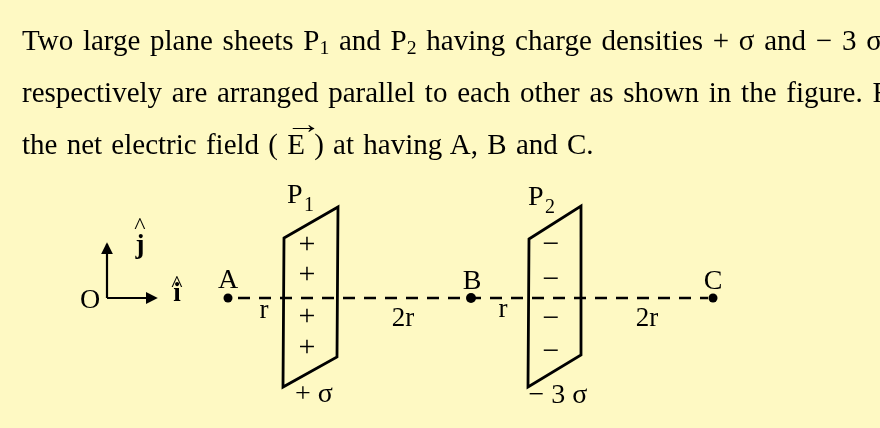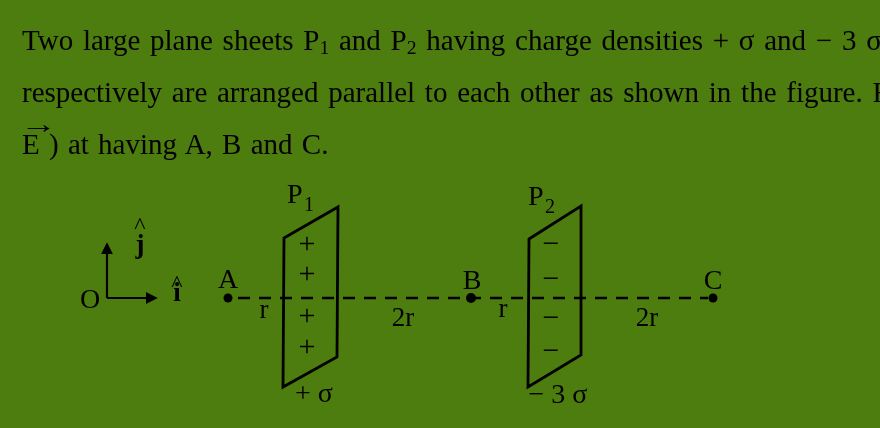--- a/index.html
+++ b/index.html
@@ -4,21 +4,21 @@
 <style>
   html, body {
     margin: 0;
     padding: 0;
     background: #ffffff;
   }
   .page {
     position: relative;
     width: 880px;
     height: 428px;
-    background: #4d7c0f;
+    background: #fef9c3;
     color: #000000;
     font-family: "Liberation Serif", serif;
     overflow: hidden;
   }
   .qline {
     position: absolute;
     left: 22px;
     font-size: 29px;
     line-height: 1;
     white-space: nowrap;
@@ -61,21 +61,21 @@
 </style>
 </head>
 <body>
 
 <div class="page">
 
   <div class="qline" id="qline1"><span>Two large plane sheets P</span><span class="sub">1</span><span> and P</span><span class="sub">2</span><span> having charge densities + σ and − 3 σ</span></div>
 
   <div class="qline" id="qline2"><span>respectively are arranged parallel to each other as shown in the figure. Find</span></div>
 
-  <div class="qline" id="qline3"><span class="evec"><span class="arrow">→</span><span>E</span></span><span> ) at having A, B and C.</span></div>
+  <div class="qline" id="qline3"><span>the net electric field ( </span><span class="evec"><span class="arrow">→</span><span>E</span></span><span> ) at having A, B and C.</span></div>
 
   <svg class="fig-svg" width="880" height="428" viewBox="0 0 880 428">
     <defs>
       <marker id="arrowhead" viewBox="0 0 10 10" refX="8.5" refY="5" markerWidth="12" markerHeight="12" orient="auto" markerUnits="userSpaceOnUse">
         <path d="M0 0 L10 5 L0 10 Z" fill="#000000"></path>
       </marker>
     </defs>
 
     <g>
       <line class="stroke" x1="107" y1="298" x2="107" y2="244" stroke-width="2.2" marker-end="url(#arrowhead)"></line>

